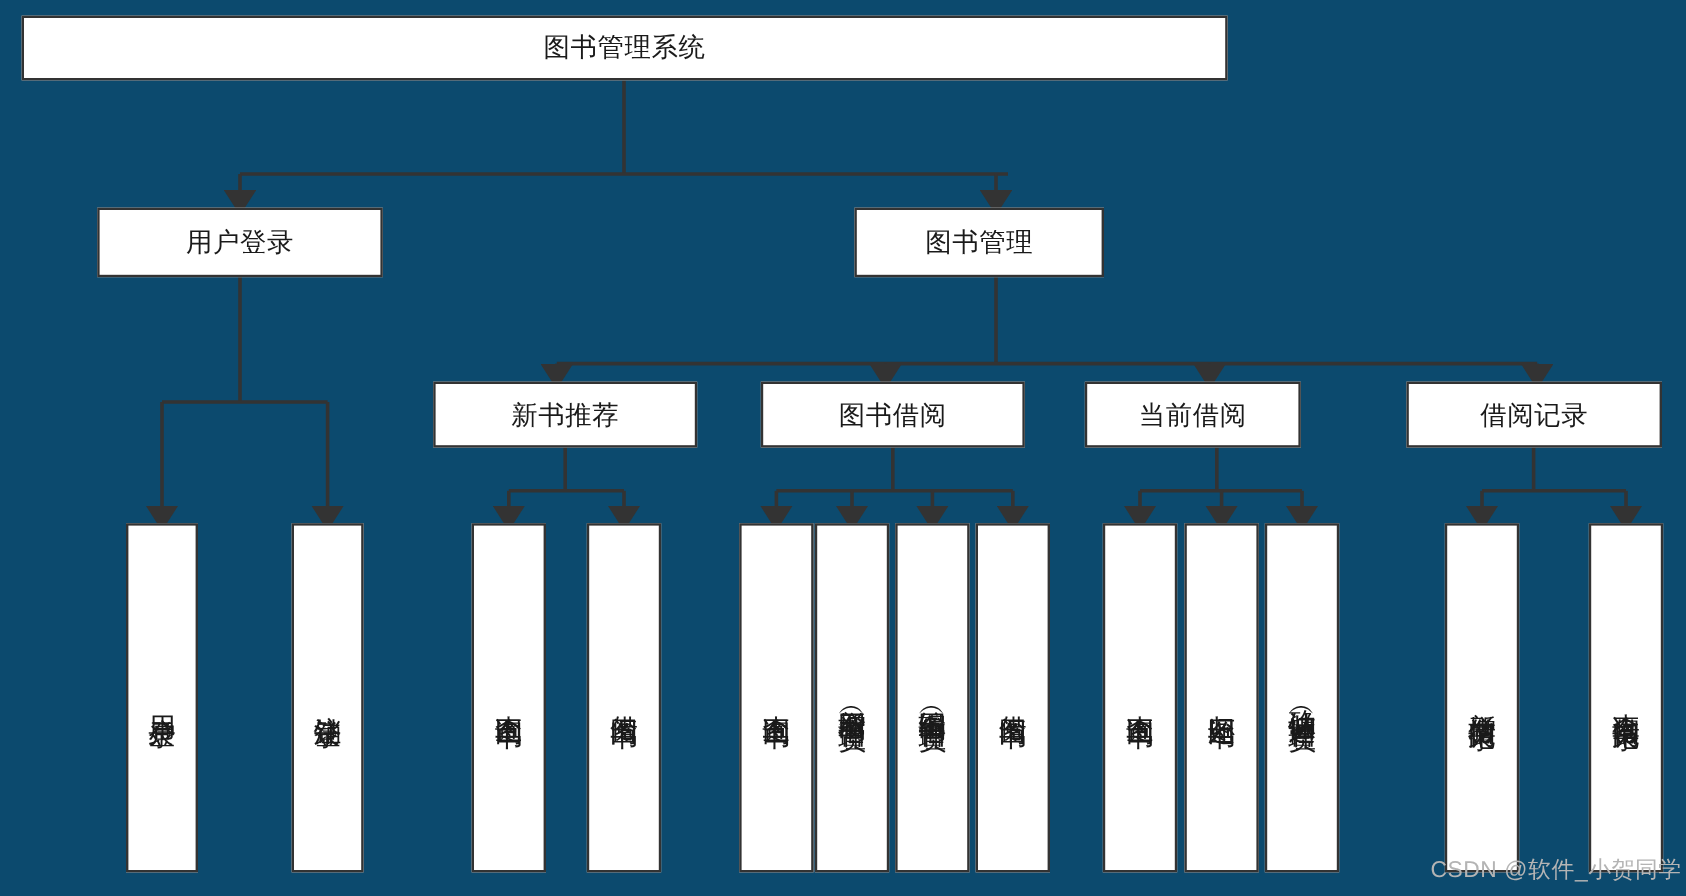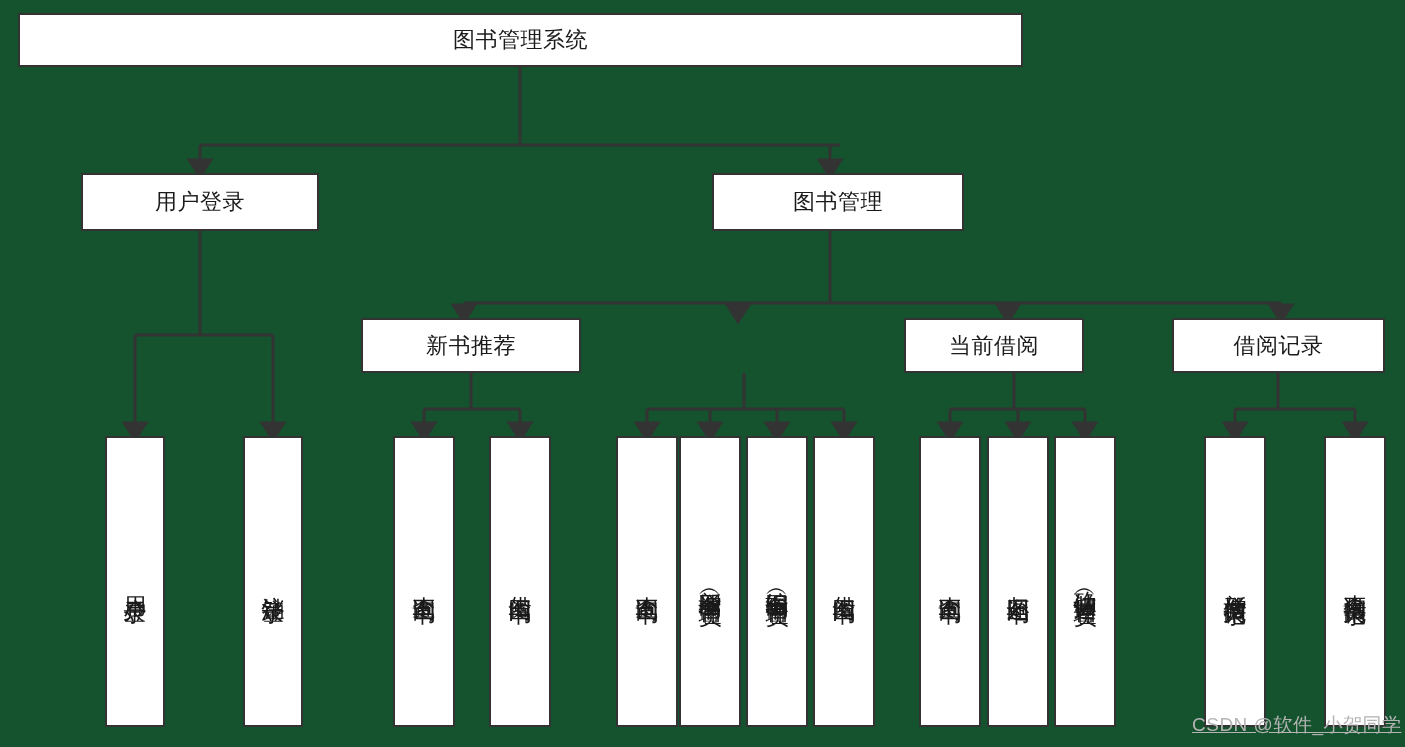--- a/index.html
+++ b/index.html
@@ -7,21 +7,21 @@
     padding: 0;
     background: #ffffff;
   }
   body {
     font-family: "Liberation Sans", "DejaVu Sans", sans-serif;
   }
   #canvas {
     position: relative;
     width: 1405px;
     height: 747px;
-    background: #14532d;
+    background: #0c4a6e;
     overflow: hidden;
   }
   #wires {
     position: absolute;
     left: 0;
     top: 0;
     width: 1405px;
     height: 747px;
   }
   .node {
@@ -49,21 +49,20 @@
     white-space: nowrap;
     letter-spacing: 2px;
     line-height: 1;
   }
   .watermark {
     position: absolute;
     font-size: 19px;
     color: #b4b4b4;
     letter-spacing: 0.5px;
     white-space: nowrap;
-    text-decoration: underline;
   }
 </style>
 </head>
 <body>
 
 <div id="canvas">
 
   <svg id="wires" viewBox="0 0 1405 747" xmlns="http://www.w3.org/2000/svg">
     <defs>
       <marker id="arrowhead" markerWidth="9" markerHeight="9" refX="3.2" refY="4.5" orient="auto" markerUnits="strokeWidth">
@@ -114,26 +113,29 @@
     </g>
   </svg>
 
   <div class="node horiz" style="left: 18px; top: 13px; width: 1005px; height: 54px; border-color: rgb(51, 51, 51); background: rgb(255, 255, 255); color: rgb(26, 26, 26);">
     <span>图书管理系统</span>
   </div>
 
   <div class="node horiz" style="left: 81px; top: 173px; width: 238px; height: 58px; border-color: rgb(51, 51, 51); background: rgb(255, 255, 255); color: rgb(26, 26, 26);">
     <span>用户登录</span>
   </div>
-  <div class="node horiz" style="left: 712px; top: 173px; width: 252px; height: 58px; border-color: rgb(51, 51, 51); background: rgb(255, 255, 255); color: rgb(26, 26, 26);">
+  <div class="node horiz" style="left: 712px; top: 173px; width: 208px; height: 58px; border-color: rgb(51, 51, 51); background: rgb(255, 255, 255); color: rgb(26, 26, 26);">
     <span>图书管理</span>
   </div>
 
   <div class="node horiz" style="left: 361px; top: 318px; width: 220px; height: 55px; border-color: rgb(51, 51, 51); background: rgb(255, 255, 255); color: rgb(26, 26, 26); justify-content: center;">
     <span>新书推荐</span>
+  </div>
+  <div class="node horiz" style="left: 634px; top: 318px; width: 220px; height: 55px; border-color: rgb(51, 51, 51); background: rgb(255, 255, 255); color: rgb(26, 26, 26);">
+    <span>图书借阅</span>
   </div>
   <div class="node horiz" style="left: 904px; top: 318px; width: 180px; height: 55px; border-color: rgb(51, 51, 51); background: rgb(255, 255, 255); color: rgb(26, 26, 26);">
     <span>当前借阅</span>
   </div>
   <div class="node horiz" style="left: 1172px; top: 318px; width: 213px; height: 55px; border-color: rgb(51, 51, 51); background: rgb(255, 255, 255); color: rgb(26, 26, 26);">
     <span>借阅记录</span>
   </div>
 
   <div class="node vert" style="left: 105px; top: 436px; width: 60px; height: 291px; border-color: rgb(51, 51, 51); background: rgb(255, 255, 255); color: rgb(26, 26, 26);">
     <span class="vtext">用户登录</span>

